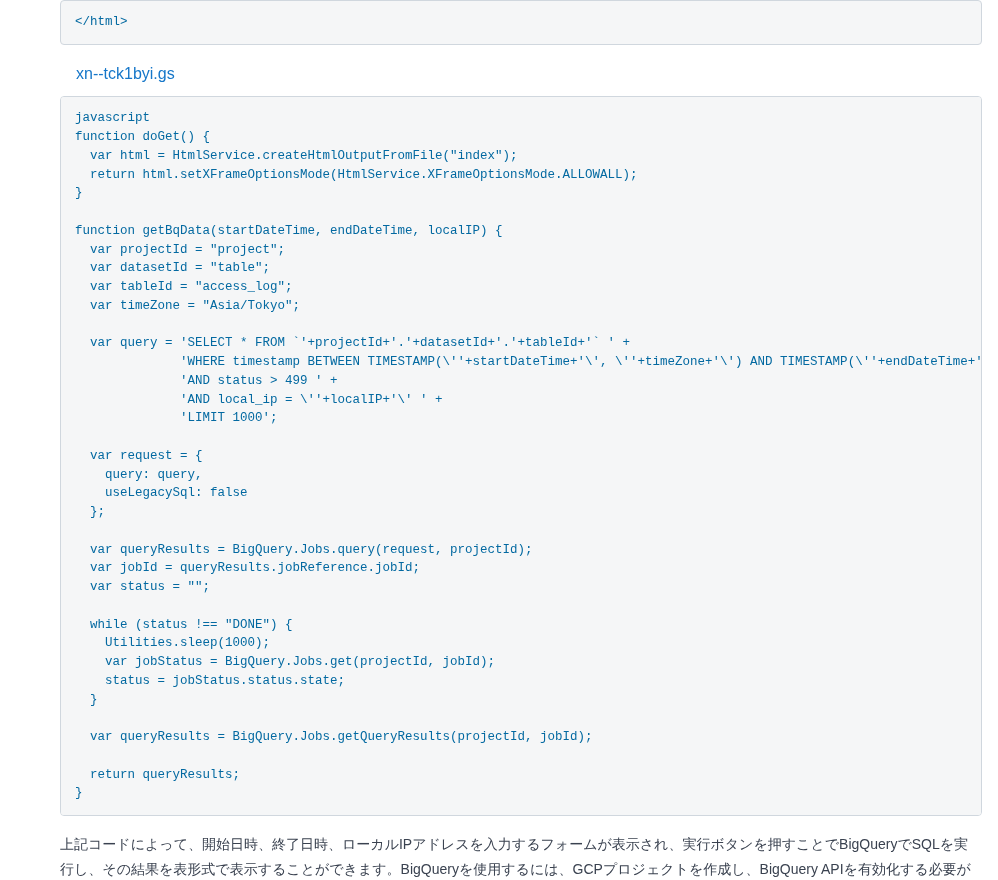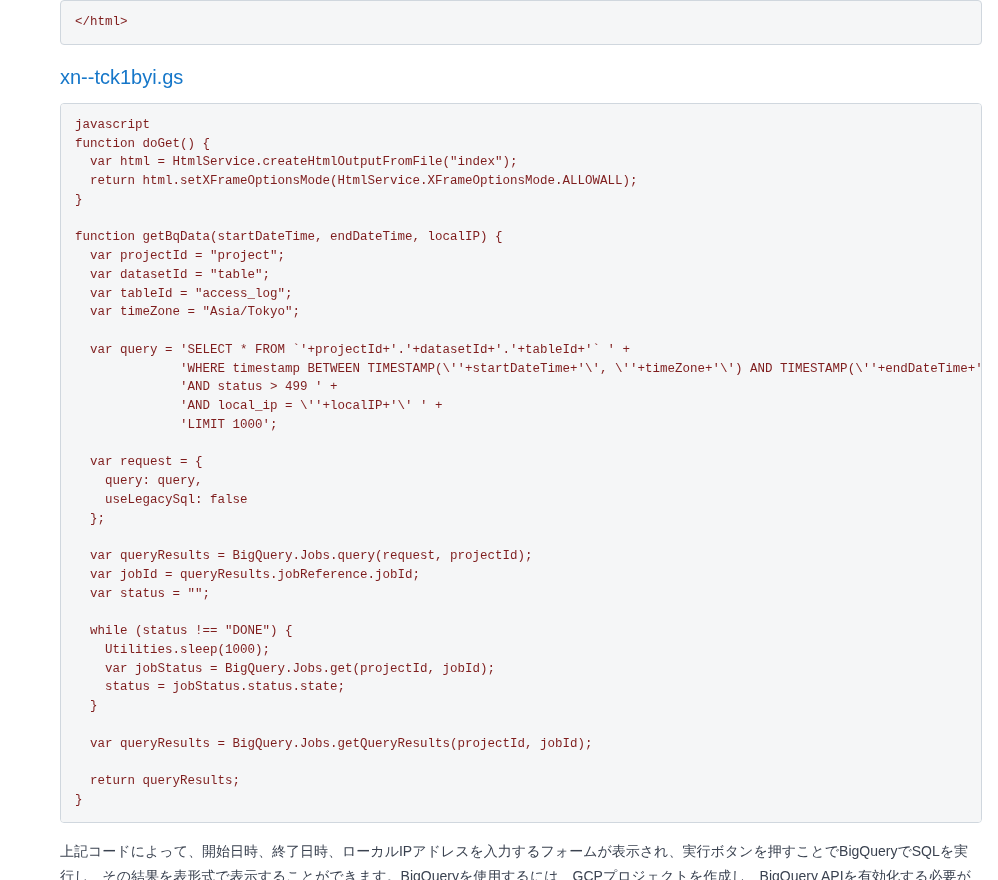--- a/index.html
+++ b/index.html
@@ -28,27 +28,27 @@
       border: 1px solid #d0d7de;
       border-radius: 4px;
       padding: 12px 14px;
       margin-bottom: 16px;
       overflow-x: auto;
     }
     .code-block pre {
       font-family: "SFMono-Regular", Consolas, "Liberation Mono", Menlo, monospace;
       font-size: 12.5px;
       line-height: 1.5;
-      color: #7f1d1d;
+      color: #0369a1;
       white-space: pre;
     }
     .link {
       color: #1677c9;
-      font-size: 20px;
-      margin: 14px 0 10px 0;
+      font-size: 16px;
+      margin: 14px 0 10px 16px;
       display: block;
       text-decoration: none;
       cursor: pointer;
     }
     .paragraph {
       color: #3a4250;
       font-size: 14px;
       line-height: 1.8;
       margin-top: 16px;
     }

